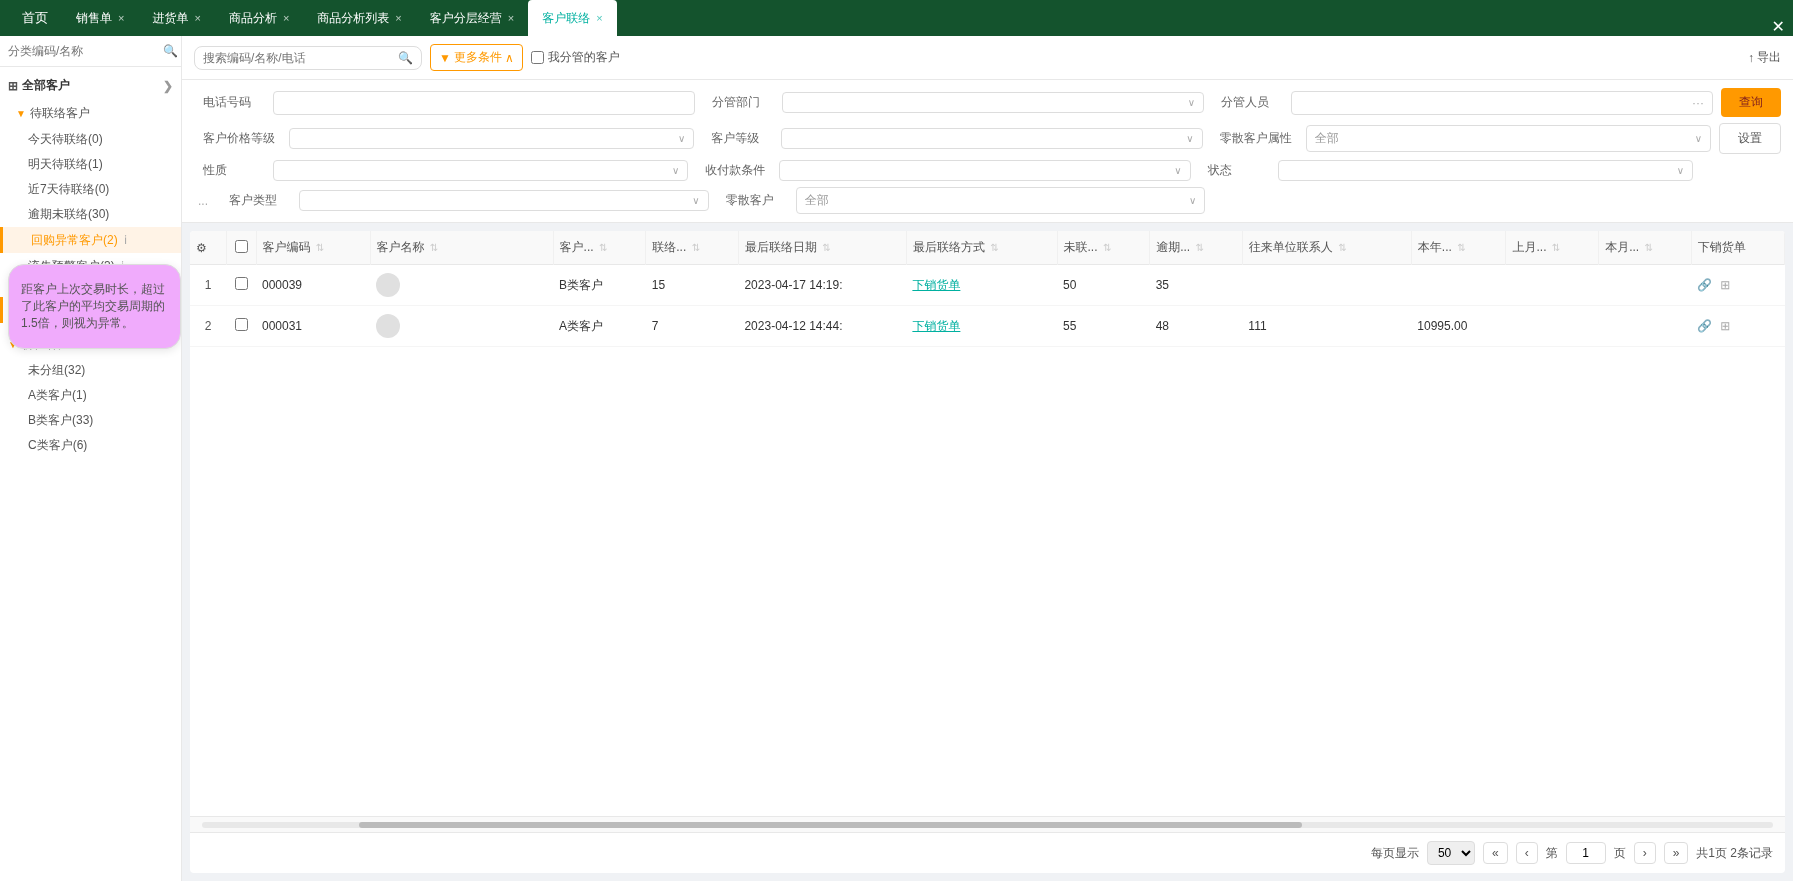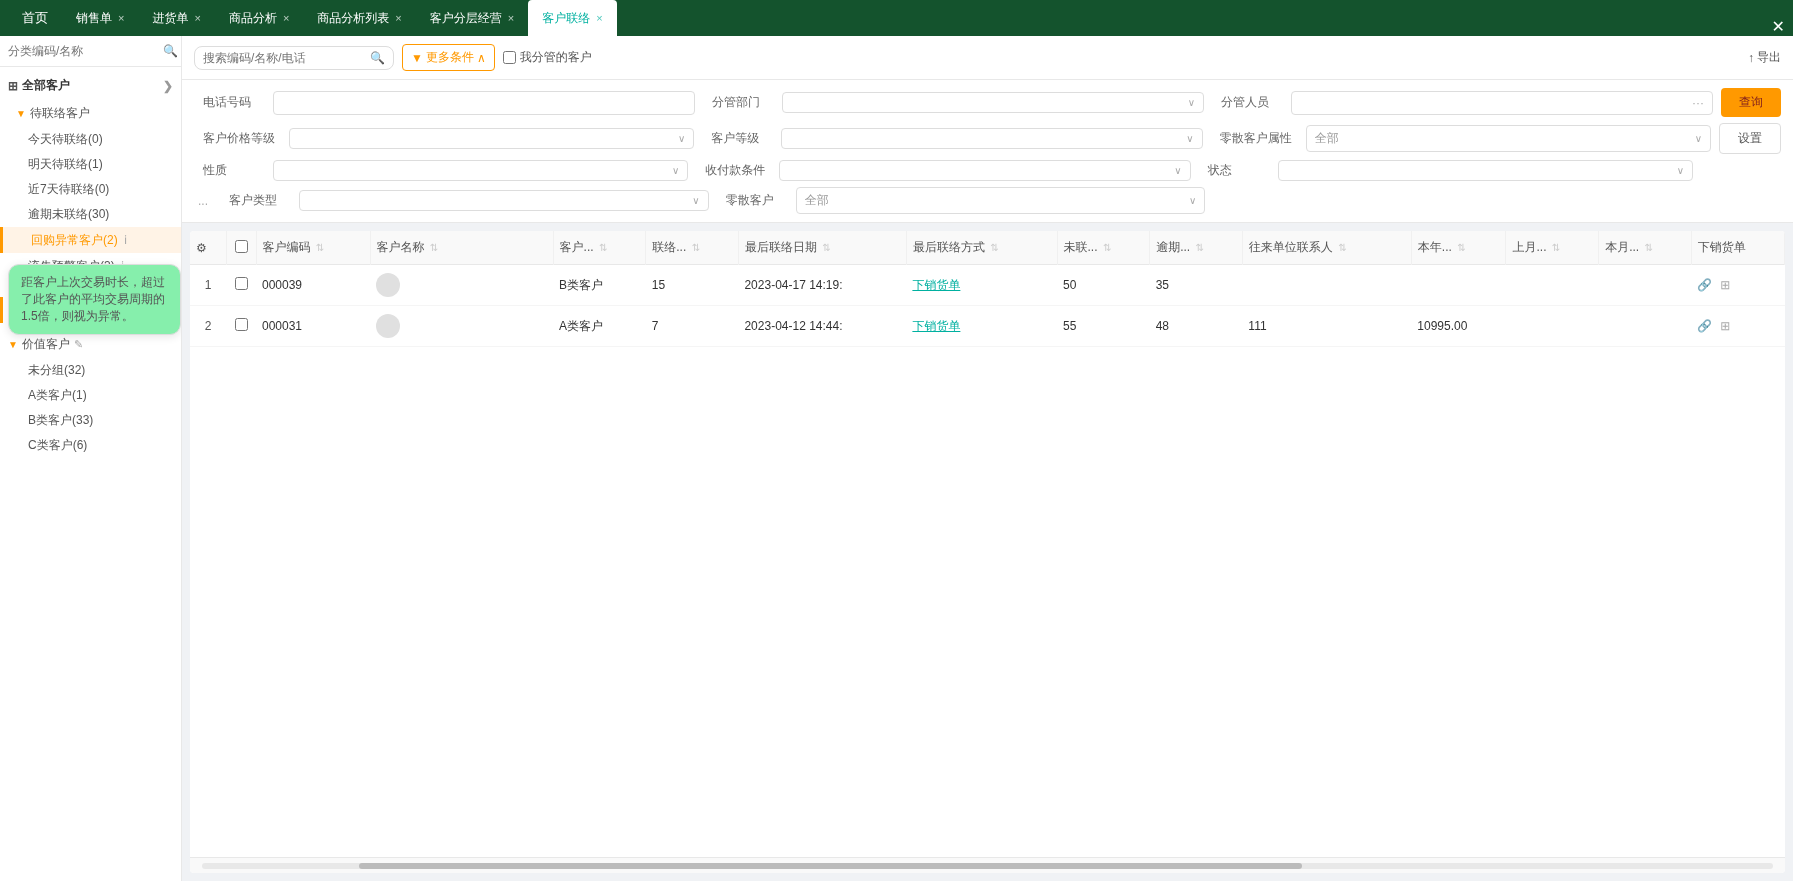--- a/index.html
+++ b/index.html
@@ -130,24 +130,24 @@
       font-size: 12px;
     }
     .tree-group-section .tri { margin-right: 4px; font-size: 10px; color: #f90; }
     .tree-group-section .edit-icon { margin-left: 4px; color: #aaa; font-size: 11px; }
 
     
     .tooltip-box {
       position: absolute;
       left: 8px;
       top: 228px;
-      background: #86efac;
+      background: #f0abfc;
       border: 1px solid #ddd;
-      border-radius: 11px;
-      padding: 9px 12px;
+      border-radius: 16px;
+      padding: 16px 12px;
       font-size: 12px;
       color: #555;
       z-index: 100;
       max-width: 320px;
       box-shadow: 0 2px 8px rgba(0,0,0,0.1);
     }
 
     
     .content-area {
       flex: 1;
@@ -167,21 +167,21 @@
       border-bottom: 1px solid #e8e8e8;
       flex-wrap: wrap;
     }
     .filter-search-input {
       display: flex;
       align-items: center;
       border: 1px solid #ddd;
       border-radius: 8px;
       padding: 4px 8px;
       background: #fff;
-      width: 200px;
+      width: 228px;
     }
     .filter-search-input input {
       border: none;
       outline: none;
       font-size: 12px;
       flex: 1;
       color: #999;
     }
     .filter-more-btn {
       display: flex;
@@ -767,16 +767,30 @@
           </tbody>
         </table>
       </div>
 
       <div class="h-scrollbar-area">
         <div class="h-scrollbar-track">
           <div class="h-scrollbar-thumb"></div>
         </div>
       </div>
 
+      <div class="table-footer">
+        <span>每页显示</span>
+        <select class="page-size-select">
+          <option>50</option>
+        </select>
+        <button class="page-nav-btn">«</button>
+        <button class="page-nav-btn">‹</button>
+        <span>第</span>
+        <input class="page-input" type="text" value="1" style="">
+        <span>页</span>
+        <button class="page-nav-btn">›</button>
+        <button class="page-nav-btn">»</button>
+        <span>共1页 2条记录</span>
+      </div>
     </div>
 
   </div>
 </div>
 
 </body></html>

